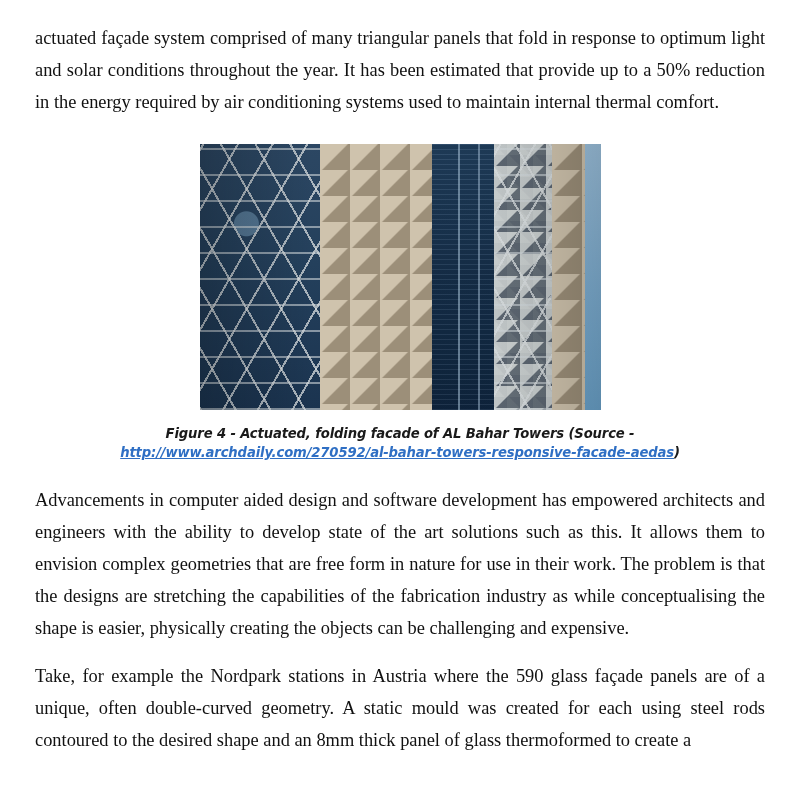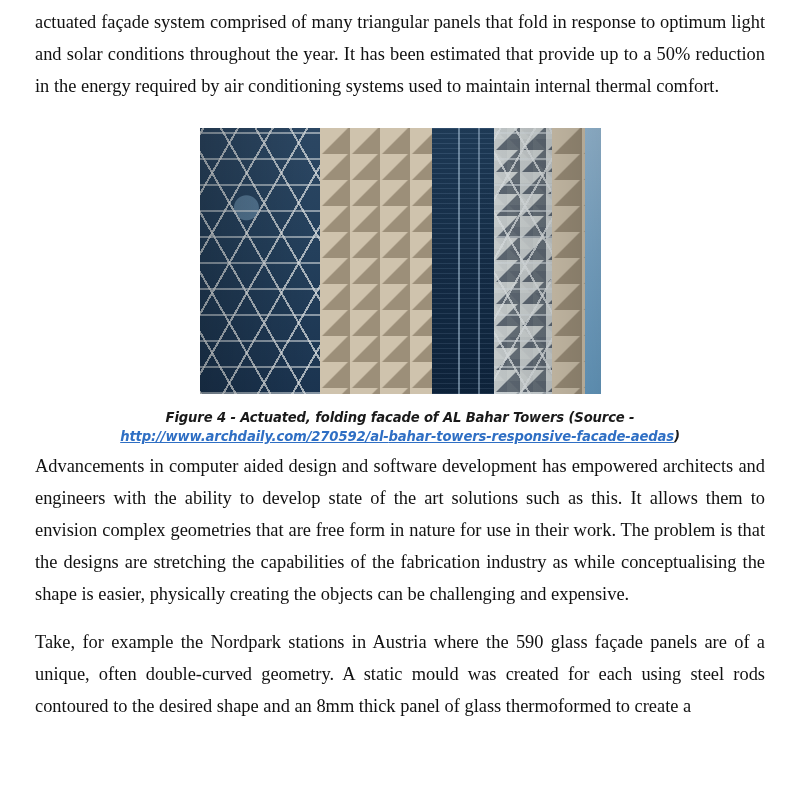--- a/index.html
+++ b/index.html
@@ -26,24 +26,24 @@
   
   .para {
     font-size: 18.4px;
     line-height: 32px;
     text-align: justify;
     text-justify: inter-word;
     margin: 0;
     color: #111111;
   }
   .para.first {
-    padding-top: 6px;
+    padding-top: 22px;
   }
   .para.gap-before {
-    margin-top: 4px;
+    margin-top: 22px;
   }
   .para.last {
     margin-top: 16px;
   }
 
   
   .figure-block {
     margin-top: 26px;
     text-align: center;
   }

